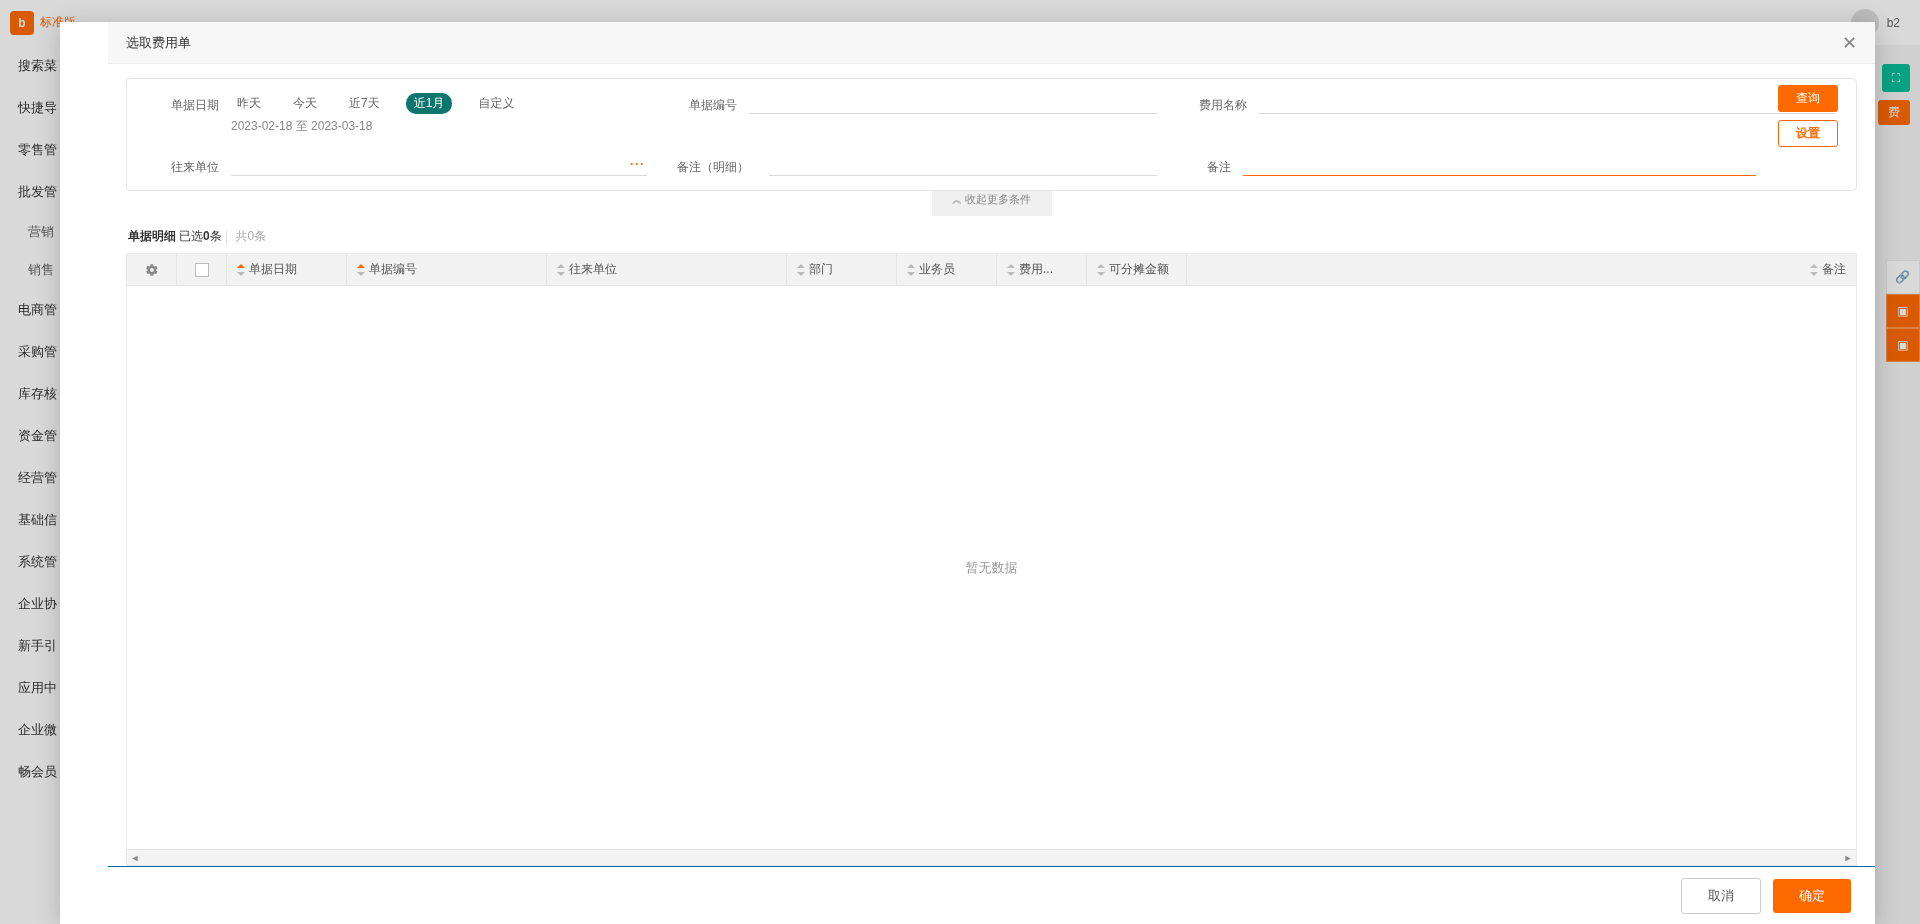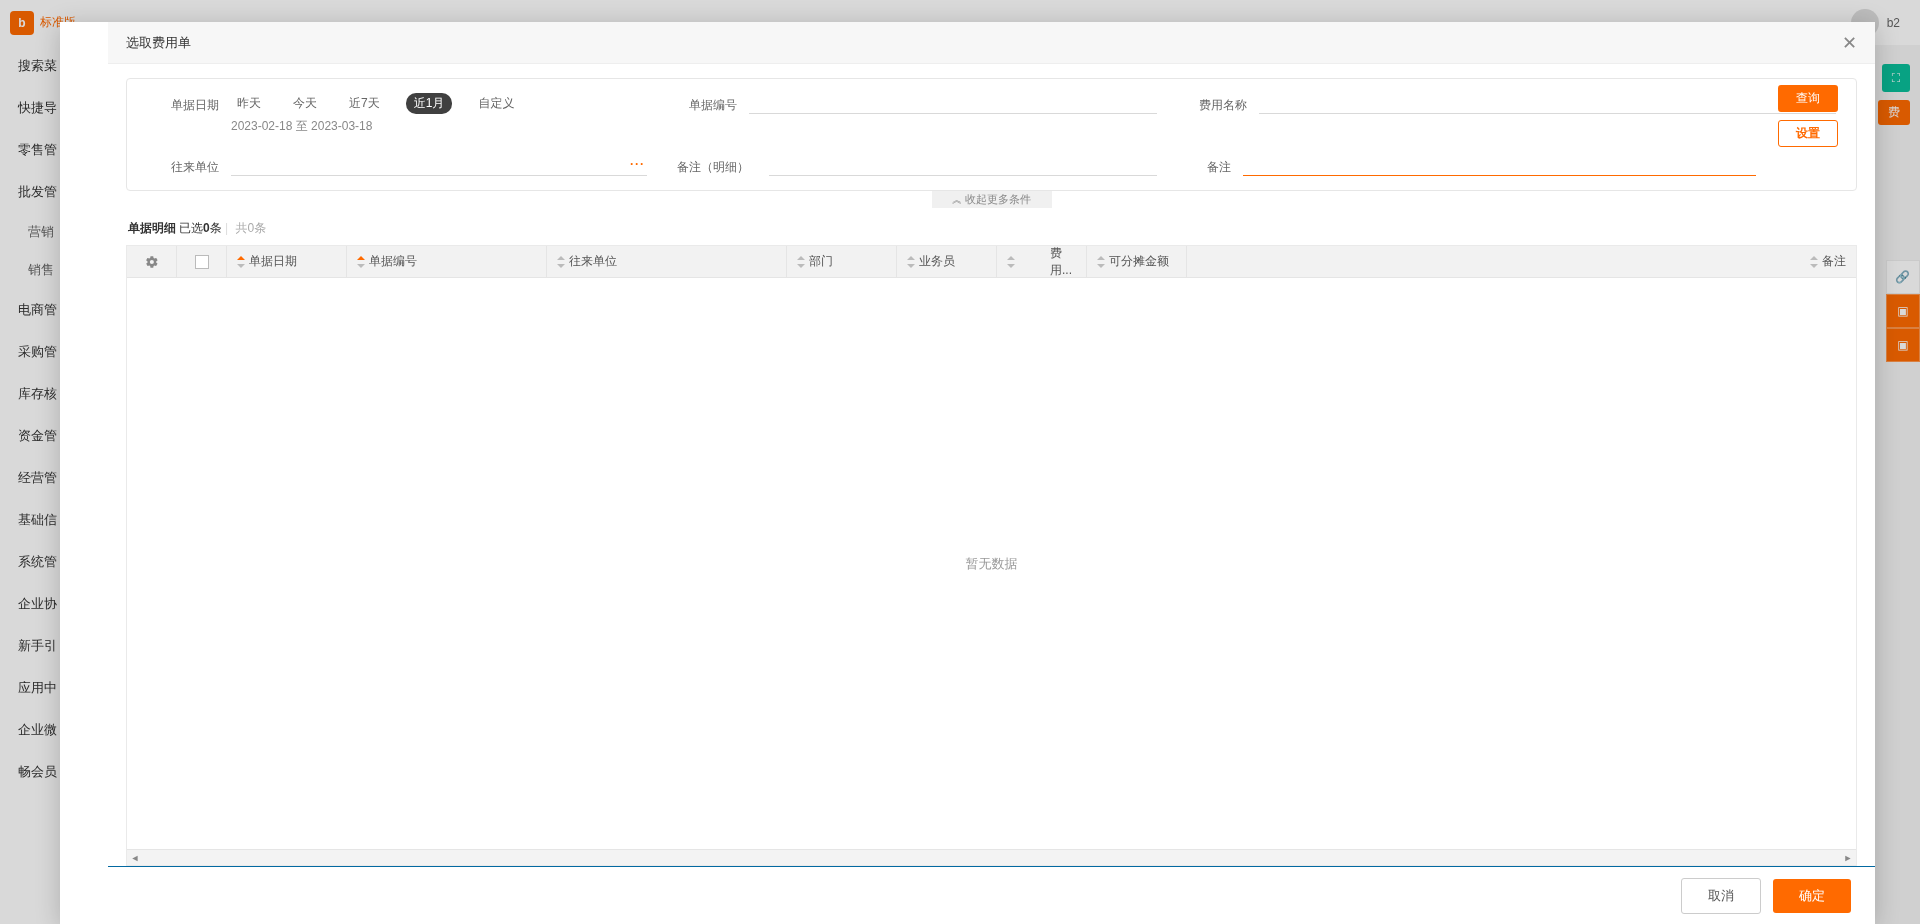--- a/index.html
+++ b/index.html
@@ -75,42 +75,42 @@
     padding:14px 20px 0 20px;
     position:relative;
   }
   .filter-row { display:flex; align-items:flex-start; margin-bottom:20px; gap: 30px; }
   .filter-item { display:flex; align-items:flex-start; }
   .fi-label { width:72px; text-align:right; color:#666; padding-top:4px; flex-shrink:0; margin-right:12px; }
   .fi-label.narrow { width:44px; }
   .fi-control { flex:1; }
   .date-chips { display:flex; align-items:flex-start; gap:20px; }
   .chip { color:#666; padding:2px 6px; cursor:pointer; }
-  .chip.active { background:#404040; color:#fff; border-radius:10px; padding:2px 8px; }
+  .chip.active { background:#0f766e; color:#fff; border-radius:10px; padding:2px 8px; }
   .date-range { color:#888; margin-top:4px; font-size:12px; }
   .u-input {
     border:none; border-bottom:1px solid #d9d9d9;
     width:100%; padding:3px 2px; font-size:12px;
     background:transparent; outline:none;
   }
   .u-input.active { border-bottom-color:#ff6a00; }
   .input-wrap { position:relative; }
   .input-more { position:absolute; right:2px; top:2px; color:#ff6a00; font-weight:bold; cursor:pointer; letter-spacing:1px; }
 
   .filter-actions {
     position:absolute; right:18px; top:6px;
     display:flex; flex-direction:column; gap:8px;
   }
   .btn { display:inline-flex; align-items:center; justify-content:center; border-radius:3px; font-size:12px; cursor:pointer; padding:5px 18px; }
   .btn-primary { background:#ff6a00; color:#fff; }
   .btn-outline { border:1px solid #ff6a00; color:#ff6a00; background:#fff; padding:4px 17px;font-weight:bold; }
 
   .collapse-bar {
     margin:-1px auto 0 auto;
-    width:120px; height:18px; line-height:18px;
+    width:120px; height:26px; line-height:18px;
     text-align:center; font-size:11px; color:#888;
     background:#f0f0f0;
     cursor:pointer;
   }
   .collapse-bar::before { content:"︽ "; font-size:10px; }
 
   
   .detail-header { display:flex; align-items:center; gap:3px; padding:12px 2px 8px 2px; }
   .dh-title { font-weight:bold; }
   .dh-sel { color:#333; }
@@ -324,21 +324,21 @@
             <span>往来单位</span>
           </div>
           <div class="th" style="width: 110px;">
             <span class="sort-icon"></span>
             <span>部门</span>
           </div>
           <div class="th" style="width: 100px;">
             <span class="sort-icon"></span>
             <span>业务员</span>
           </div>
-          <div class="th" style="width: 90px; gap: 31px;">
+          <div class="th" style="width: 90px;">
             <span class="sort-icon"></span>
             <span>费用...</span>
           </div>
           <div class="th" style="width: 100px;">
             <span class="sort-icon"></span>
             <span>可分摊金额</span>
           </div>
           <div class="th" style="flex: 1 1 0%; justify-content: flex-end;">
             <span class="sort-icon"></span>
             <span>备注</span>

